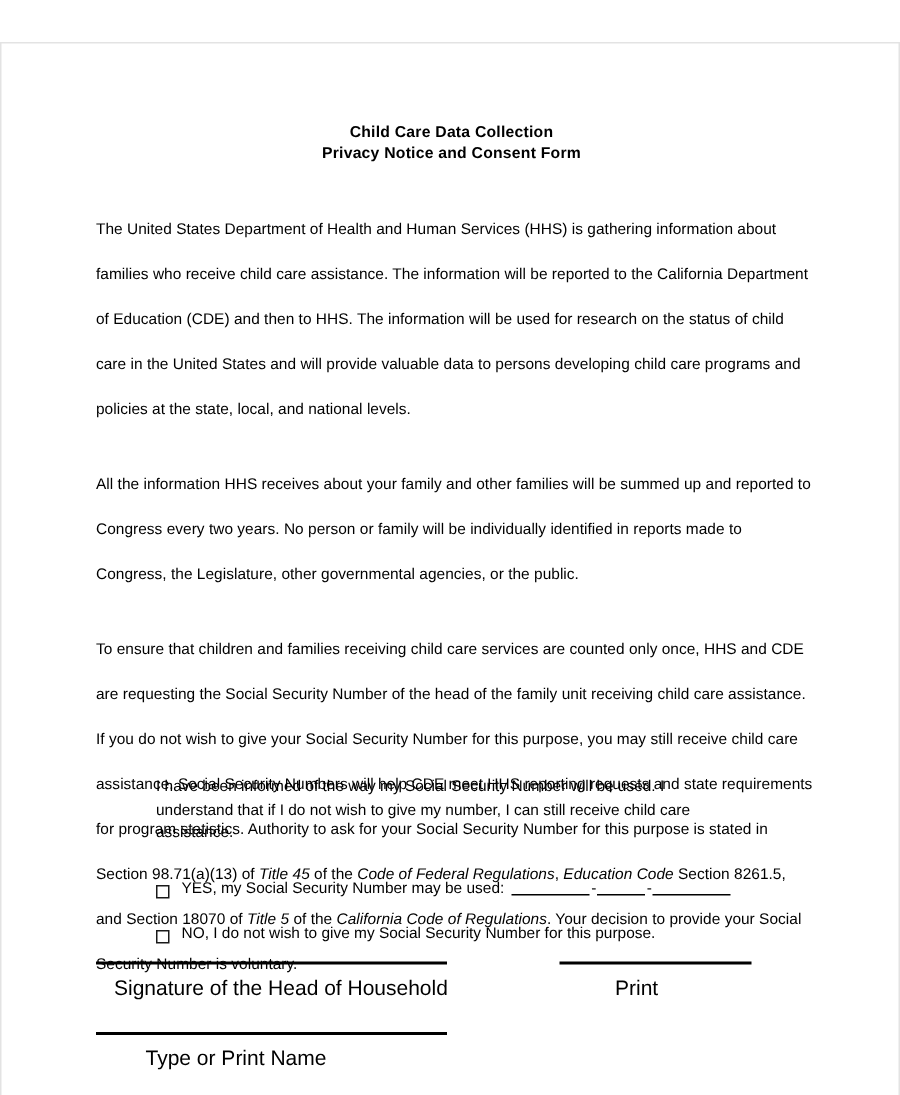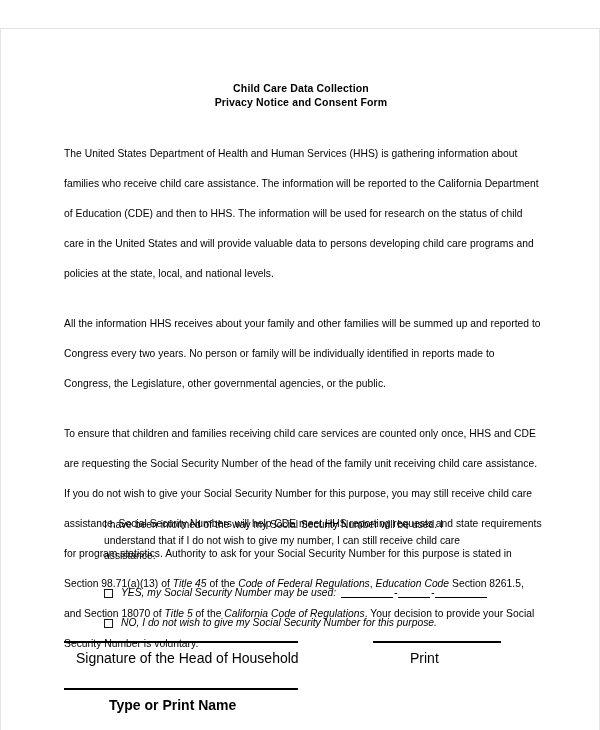--- a/index.html
+++ b/index.html
@@ -62,23 +62,22 @@
     left: 103px;
     width: 370px;
   }
   .consent-text {
     font-size: 10.3px;
     line-height: 15.5px;
     margin: 0;
   }
   .option-row {
     display: flex;
-    align-items: center;
+    align-items: flex-end;
     margin-top: 17px;
-    font-style: italic;
   }
   .option-row.first {
     margin-top: 22px;
   }
   .checkbox {
     width: 9px;
     height: 9px;
     border: 1.3px solid #1a1a1a;
     background: #ffffff;
     box-sizing: border-box;
@@ -143,21 +142,21 @@
     width: 234px;
   }
   .rule-caption {
     position: absolute;
     font-size: 14px;
     top: 9px;
     text-align: center;
   }
   .cap-sig { left: 75px; }
   .cap-date { left: 409px; }
-  .cap-name { left: 108px; font-weight: bold; }
+  .cap-name { left: 96px; }
   .sig-row2 {
     position: relative;
     height: 30px;
     margin-top: 7px;
   }
 </style>
 </head>
 <body>
 
 <div class="page">

